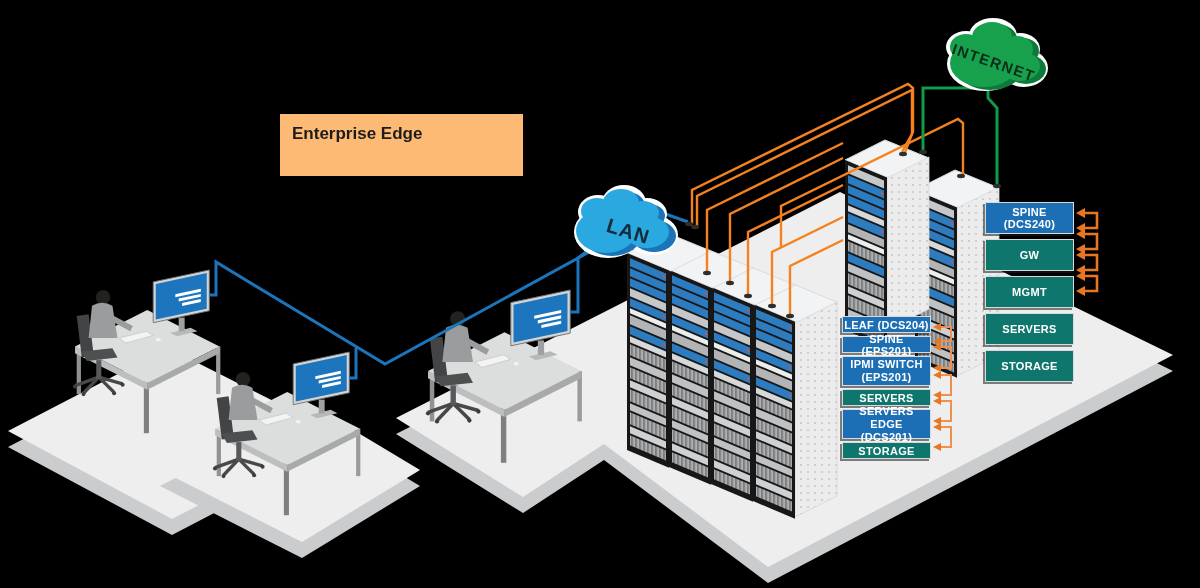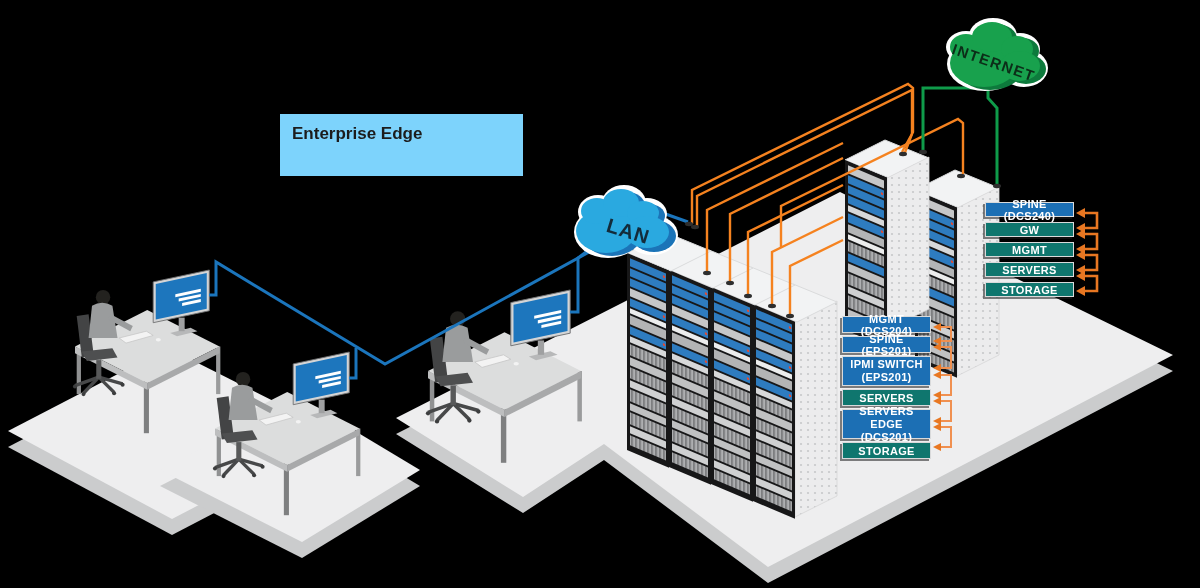--- a/index.html
+++ b/index.html
@@ -1,30 +1,30 @@
 <!DOCTYPE html>
 <html><head>
 <meta charset="utf-8">
 <style>
   html,body{margin:0;padding:0;background:#000;}
   .stage{position:relative;width:1200px;height:588px;background:#000;overflow:hidden;
          font-family:"Liberation Sans", sans-serif;}
   svg.scene{position:absolute;left:0;top:0;}
   .title-box{position:absolute;left:280px;top:114px;width:243px;height:62px;
-             background:#7dd3fc;color:#1c1c1c;font-weight:bold;font-size:17px;
+             background:#fdba74;color:#1c1c1c;font-weight:bold;font-size:17px;
              line-height:24px;padding:8px 0 0 12px;box-sizing:border-box;}
   .stack{position:absolute;width:89px;display:flex;flex-direction:column;}
   .stack-right{left:985px;top:202px;gap:5px;}
   .stack-left{left:842px;top:316px;gap:3px;}
   .lbl{color:#fff;font-weight:bold;font-size:11px;text-align:center;
        letter-spacing:.3px;border:1px solid #d9dadb;box-sizing:border-box;
        box-shadow:-2px 2px 0 rgba(30,30,30,.55);display:flex;align-items:center;justify-content:center;}
   .lbl-blue{background:#1c6fb4;}
   .lbl-gray{background:#0f766e;}
-  .h1{height:15px;}
+  .h1{height:32px;}
   .hA{height:17px;}
   .h2{height:30px;line-height:13px;padding:9px 2px;}
 </style>
 </head>
 <body>
 
 <div class="stage">
 
 <svg class="scene" width="1200" height="588" viewBox="0 0 1200 588">
   <defs>
@@ -307,21 +307,21 @@
 
 <div class="stack stack-right">
   <div class="lbl lbl-blue h1">SPINE (DCS240)</div>
   <div class="lbl lbl-gray h1">GW</div>
   <div class="lbl lbl-gray h1">MGMT</div>
   <div class="lbl lbl-gray h1">SERVERS</div>
   <div class="lbl lbl-gray h1">STORAGE</div>
 </div>
 
 <div class="stack stack-left">
-  <div class="lbl lbl-blue hA">MGMT (DCS204)</div>
+  <div class="lbl lbl-blue hA">LEAF (DCS204)</div>
   <div class="lbl lbl-blue hA">SPINE (EPS201)</div>
   <div class="lbl lbl-blue h2">IPMI SWITCH (EPS201)</div>
   <div class="lbl lbl-gray hA">SERVERS</div>
   <div class="lbl lbl-blue h2">SERVERS EDGE (DCS201)</div>
   <div class="lbl lbl-gray hA">STORAGE</div>
 </div>
 
 </div>
 
 </body></html>

